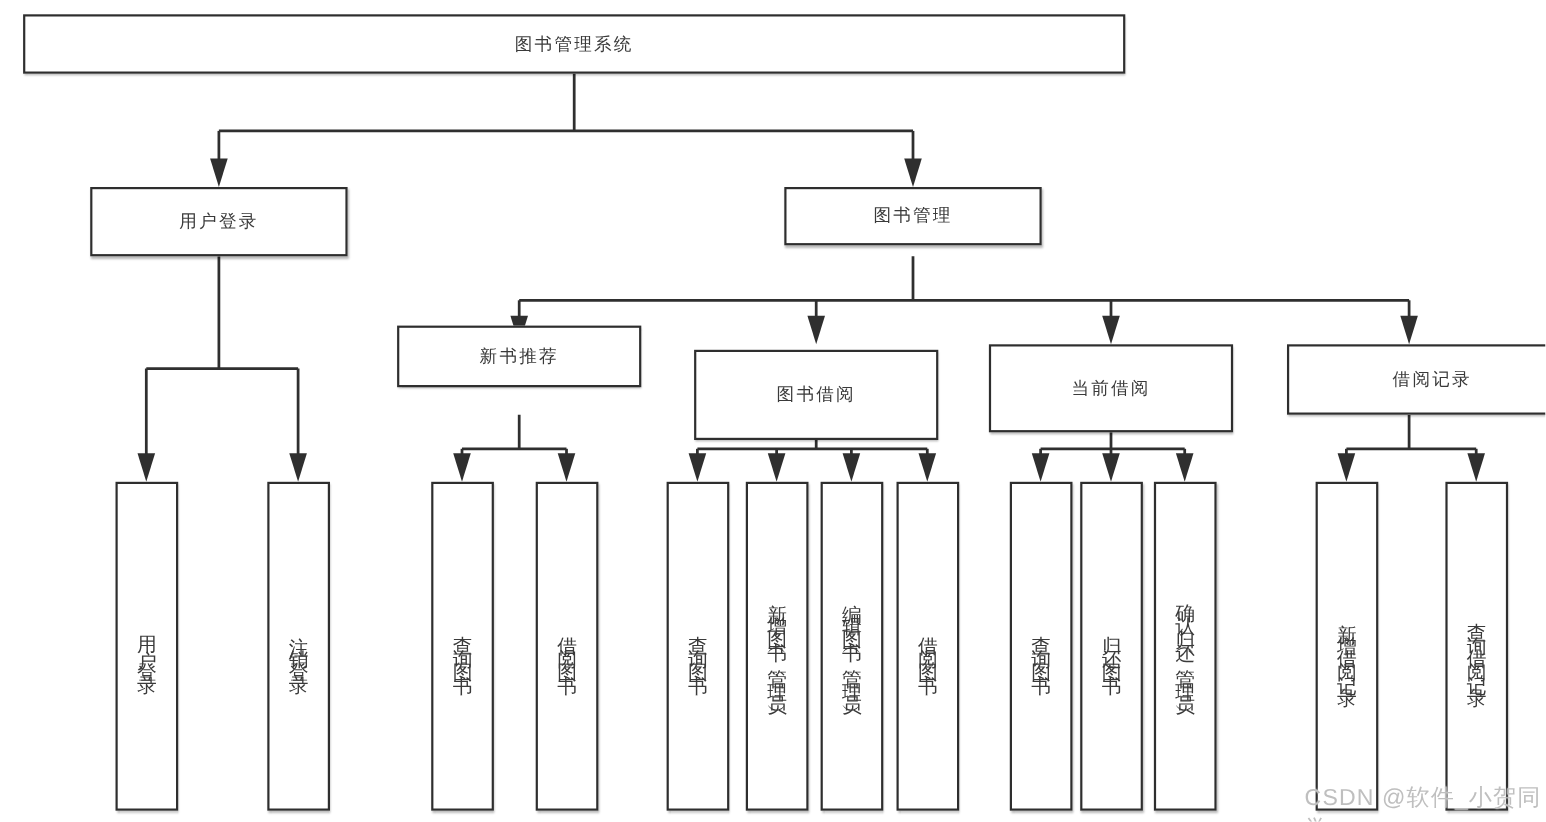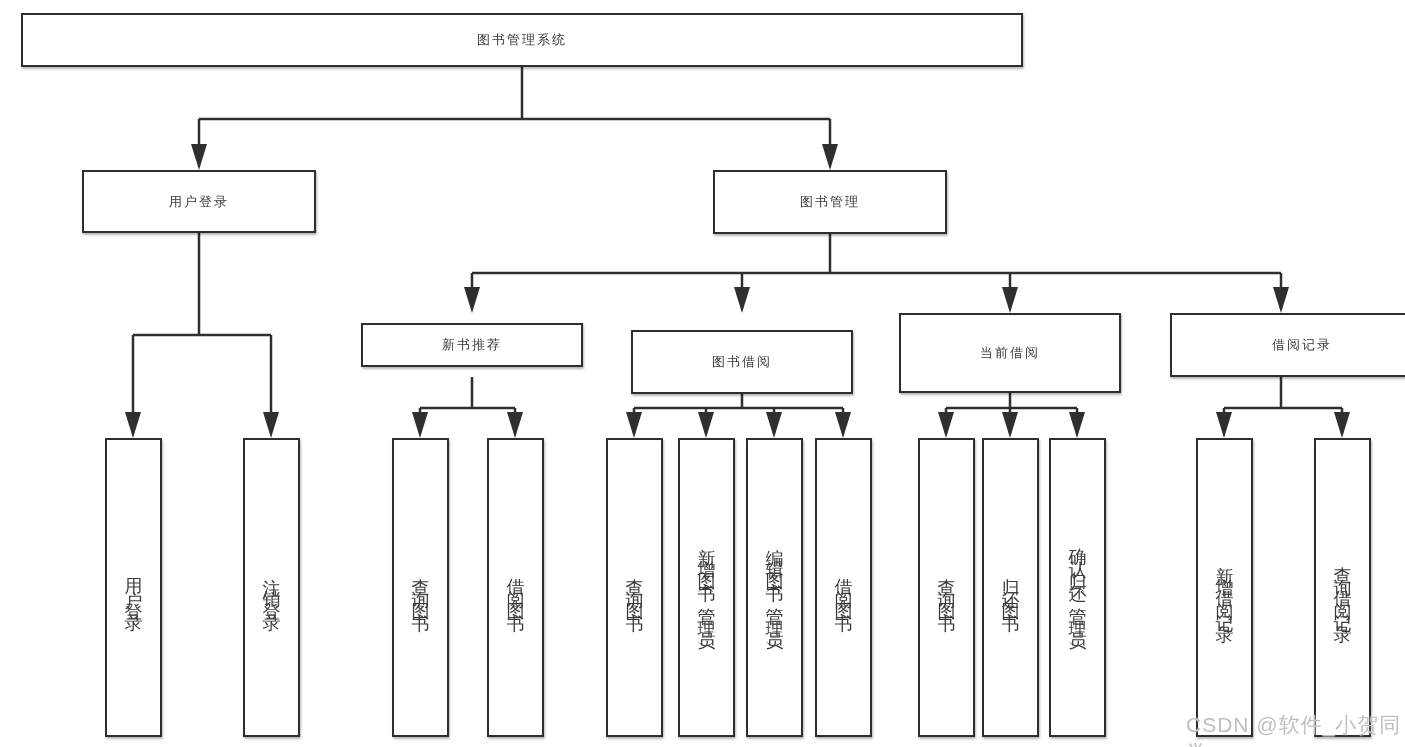--- a/index.html
+++ b/index.html
@@ -26,21 +26,21 @@
     box-sizing:border-box;
     background:var(--fill);
     border:2px solid var(--border);
     box-shadow:1px 2px 2px rgba(0,0,0,.28);
     display:flex;
     align-items:center;
     justify-content:center;
     color:var(--text);
     white-space:nowrap;
   }
-  .h{font-size:13px;letter-spacing:2px;}
+  .h{font-size:16px;letter-spacing:2px;}
   .v{
     writing-mode:vertical-rl;
     font-size:18px;
     letter-spacing:12px;
     padding:6px 0;
   }
   .wm{
     position:absolute;
     left:1186px;top:711px;
     font-size:21px;
@@ -99,24 +99,24 @@
       <polygon points="1069,412 1085,412 1077,438" class="ahead"></polygon>
       <line x1="1224" y1="408" x2="1224" y2="418" class="cline"></line>
       <polygon points="1216,412 1232,412 1224,438" class="ahead"></polygon>
       <line x1="1342" y1="408" x2="1342" y2="418" class="cline"></line>
       <polygon points="1334,412 1350,412 1342,438" class="ahead"></polygon>
     </svg>
 
   <div class="node h" style="left:21px;top:13px;width:1002px;height:54px">图书管理系统</div>
 
   <div class="node h" style="left:82px;top:170px;width:234px;height:63px">用户登录</div>
-  <div class="node h" style="left:713px;top:170px;width:234px;height:64px">图书管理</div>
+  <div class="node h" style="left:713px;top:170px;width:234px;height:53px">图书管理</div>
 
-  <div class="node h" style="left:361px;top:323px;width:222px;height:44px">新书推荐</div>
-  <div class="node h" style="left:631px;top:330px;width:222px;height:64px">图书借阅</div>
+  <div class="node h" style="left:361px;top:296px;width:222px;height:56px">新书推荐</div>
+  <div class="node h" style="left:631px;top:318px;width:222px;height:82px">图书借阅</div>
   <div class="node h" style="left:899px;top:313px;width:222px;height:80px">当前借阅</div>
   <div class="node h" style="left:1170px;top:313px;width:264px;height:64px">借阅记录</div>
 
   <div class="node v" style="left:105px;top:438px;width:57px;height:299px">用户登录</div>
   <div class="node v" style="left:243px;top:438px;width:57px;height:299px">注销登录</div>
 
   <div class="node v" style="left:392px;top:438px;width:57px;height:299px">查询图书</div>
   <div class="node v" style="left:487px;top:438px;width:57px;height:299px">借阅图书</div>
 
   <div class="node v" style="left:606px;top:438px;width:57px;height:299px">查询图书</div>

